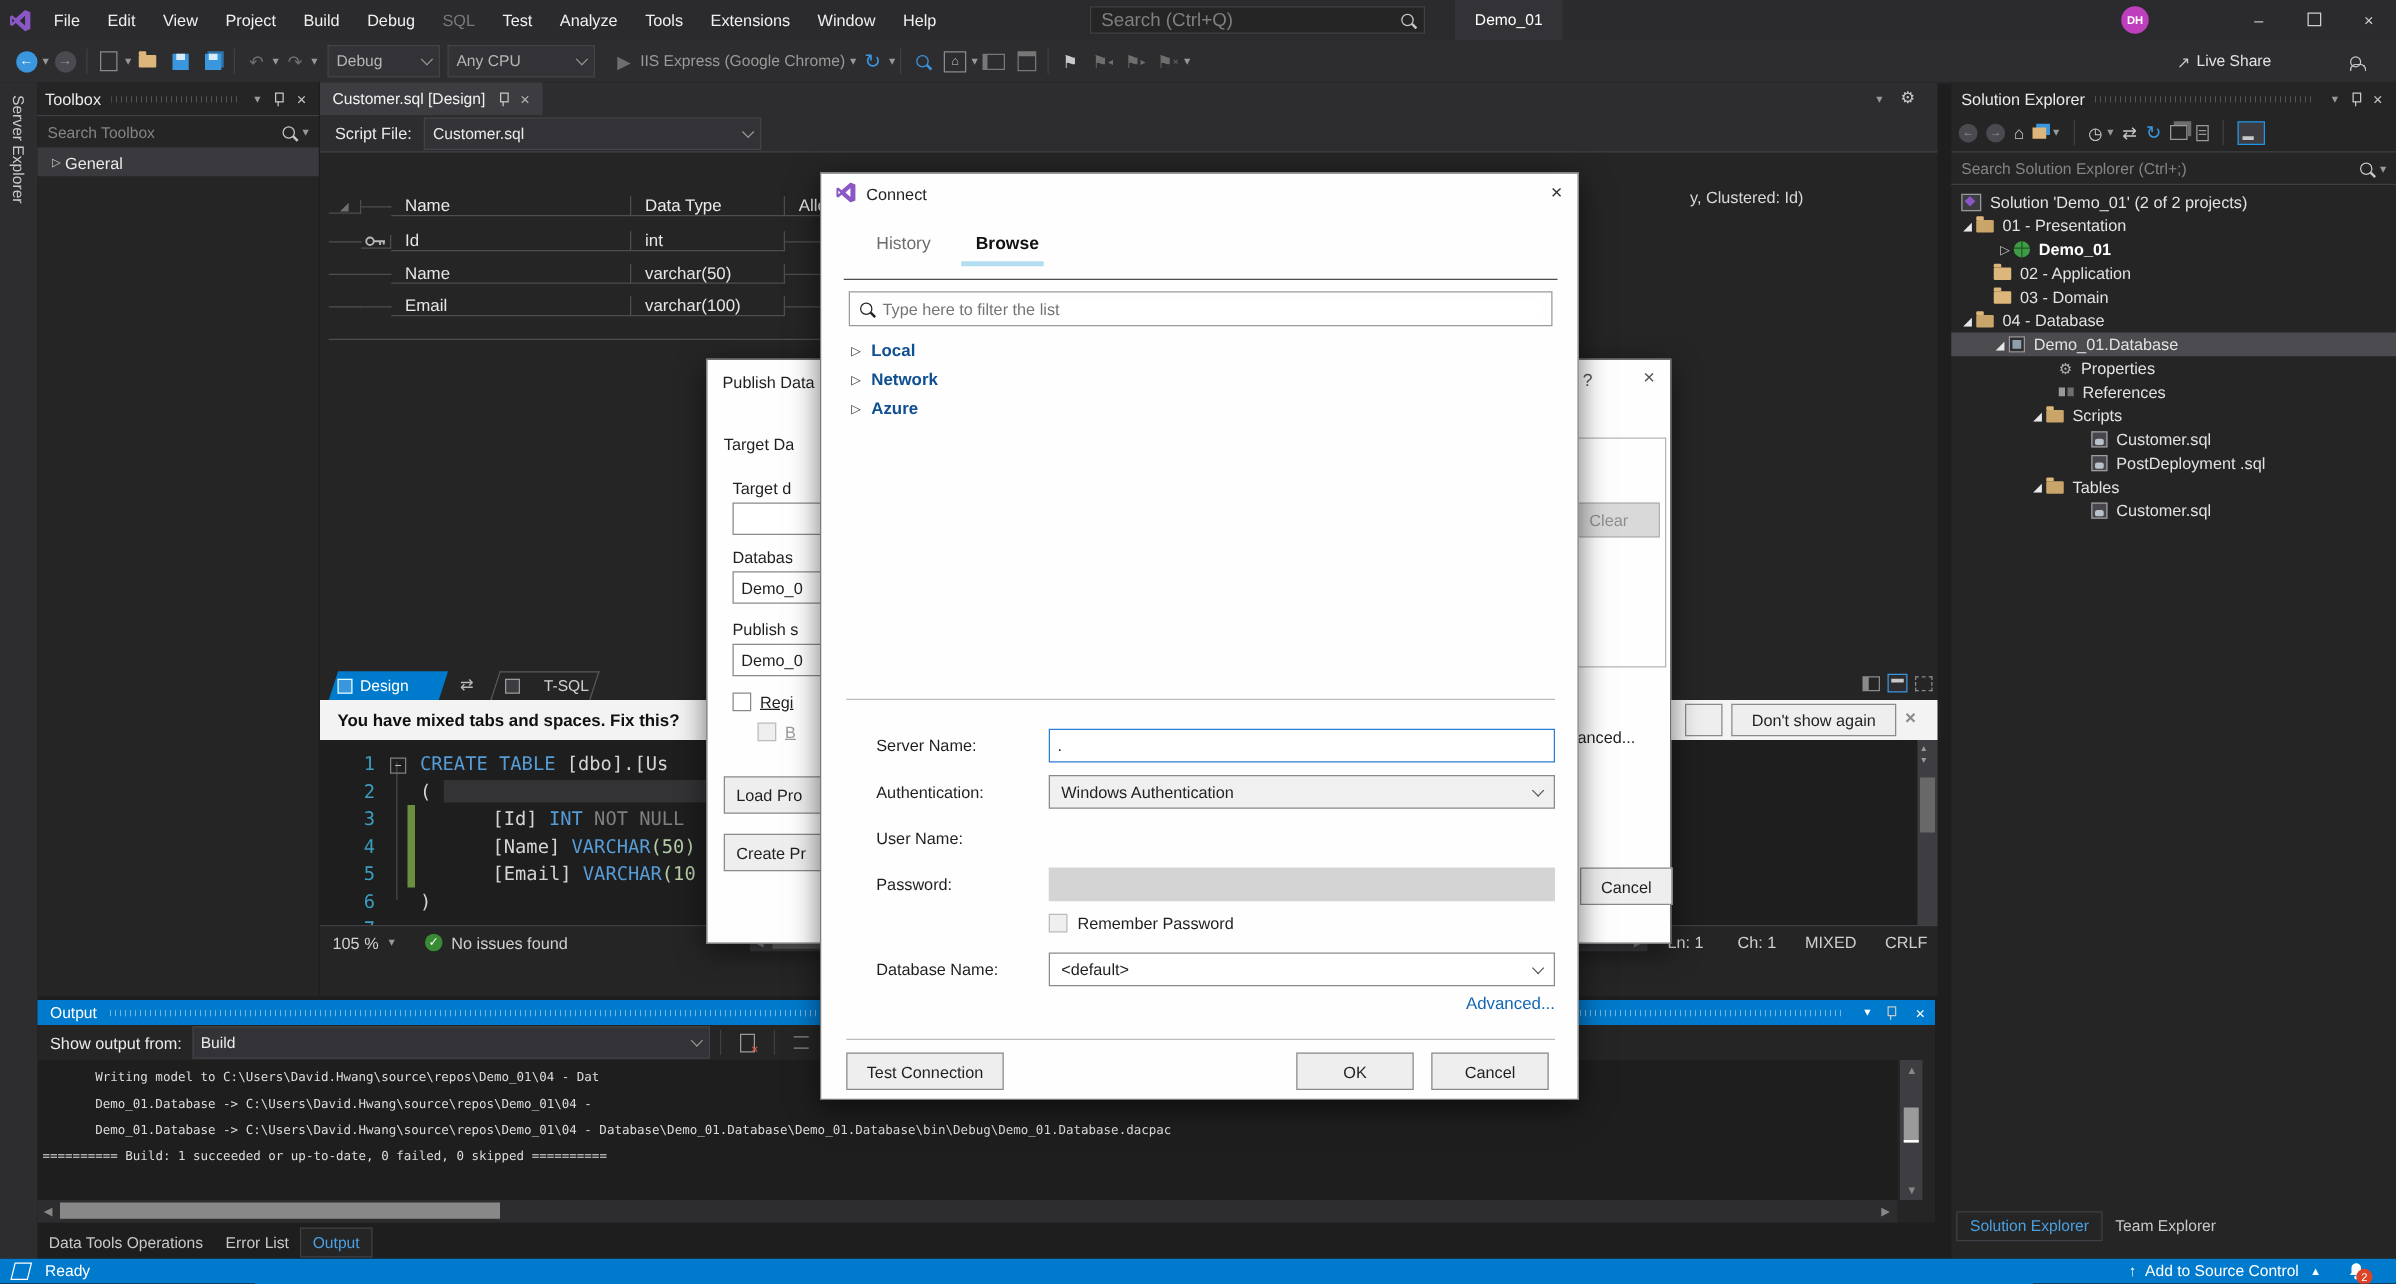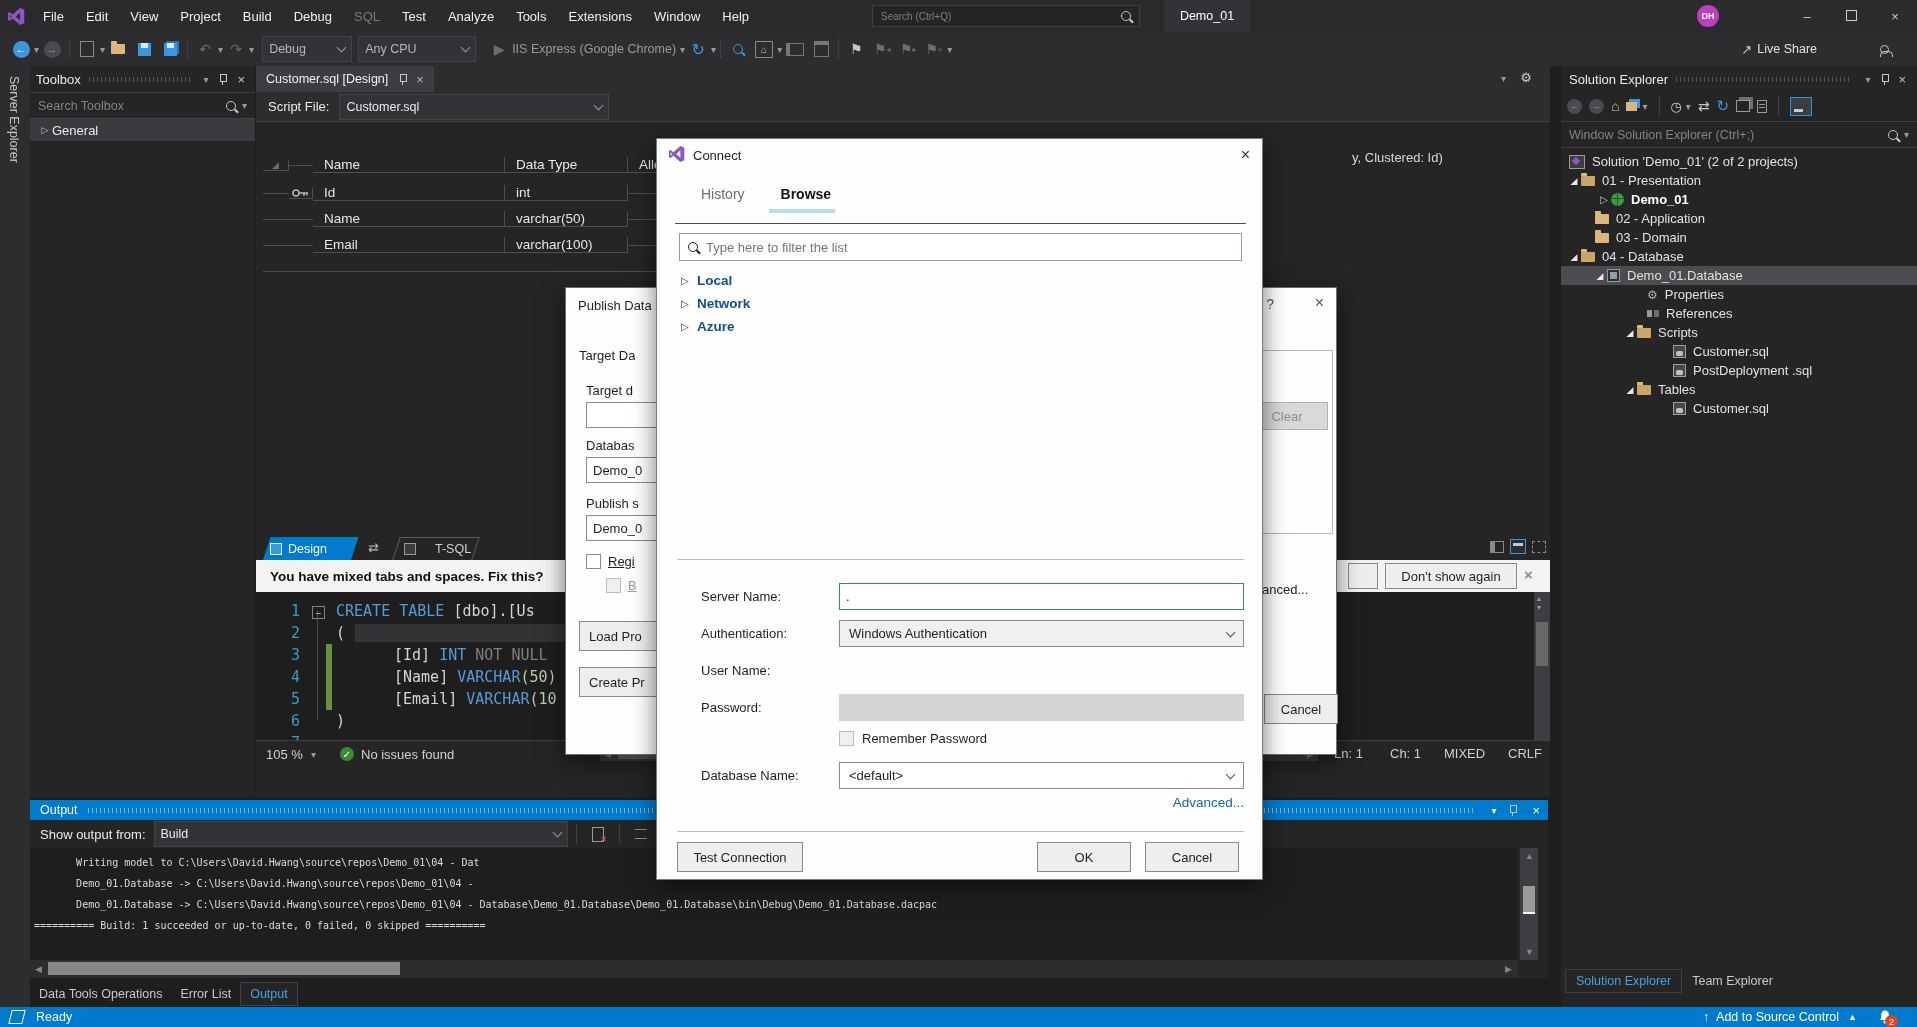--- a/index.html
+++ b/index.html
@@ -81,21 +81,21 @@
       <span class="menu-item">Debug</span>
       <span class="menu-item dim">SQL</span>
       <span class="menu-item">Test</span>
       <span class="menu-item">Analyze</span>
       <span class="menu-item">Tools</span>
       <span class="menu-item">Extensions</span>
       <span class="menu-item">Window</span>
       <span class="menu-item">Help</span>
     </div>
     <div class="u flex" style="left:872px;top:5px;width:268px;height:22px;background:#252526;border:1px solid #3f3f46;box-sizing:border-box;justify-content:space-between;padding:0 8px;">
-      <span style="color:#7f7f7f;font-size:10px;">Search (Ctrl+Q)</span>
+      <span style="color:#7f7f7f;font-size:15px;">Search (Ctrl+Q)</span>
       <span class="mag" style="color:#c8c8c8;"></span>
     </div>
     <div class="u flex" style="left:1164px;top:0;width:86px;height:32px;background:#333337;justify-content:center;color:#fff;font-size:12.5px;">
       <span>Demo_01</span>
     </div>
     <div class="u flex" style="left:1697px;top:5px;width:22px;height:22px;border-radius:50%;background:#bd3fbd;color:#fff;font-size:9px;font-weight:bold;justify-content:center;">
       <span>DH</span>
     </div>
     <div class="u flex" style="right:0;top:0;height:32px;">
       <span class="wbtn" style="width:44px;">–</span>
@@ -449,21 +449,21 @@
       <span style="width:10px;height:13px;border:1px solid #9a9a9a;display:inline-flex;flex-direction:column;justify-content:center;gap:2px;padding:0 1px;box-sizing:border-box;">
           <i style="height:1px;background:#9a9a9a;"></i>
           <i style="height:1px;background:#9a9a9a;"></i>
         </span>
       <span class="tbsep"></span>
       <span style="width:22px;height:19px;border:1px solid #1c97ea;background:#3c3c41;display:inline-flex;align-items:flex-end;padding:3px;box-sizing:border-box;">
           <i style="width:9px;height:3px;background:#c8c8c8;"></i>
         </span>
     </div>
     <div class="flex" style="height:25px;margin:1px 0;background:#252526;border-top:1px solid #3f3f46;border-bottom:1px solid #3f3f46;padding:0 8px;justify-content:space-between;">
-      <span style="color:#848484;font-size:12.5px;">Window Solution Explorer (Ctrl+;)</span>
+      <span style="color:#848484;font-size:12.5px;">Search Solution Explorer (Ctrl+;)</span>
       <span class="flex">
           <span class="mag" style="color:#c8c8c8;margin-right:6px;"></span>
           <span class="caret">▾</span>
         </span>
     </div>
 
     <div style="margin-top:4px;">
       <div class="serow" style="padding-left:8px;">
         <span style="width:14px;height:12px;border:1px solid #9a9a9a;background:#3c3c41;position:relative;margin-right:7px;">
             <i style="position:absolute;left:3px;top:2px;width:6px;height:6px;background:#8a57c4;transform:rotate(45deg);"></i>

